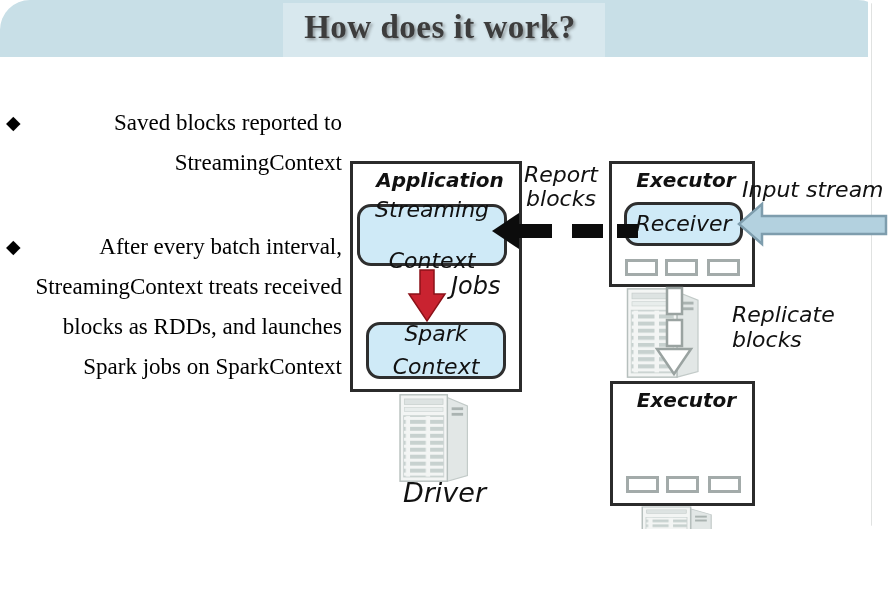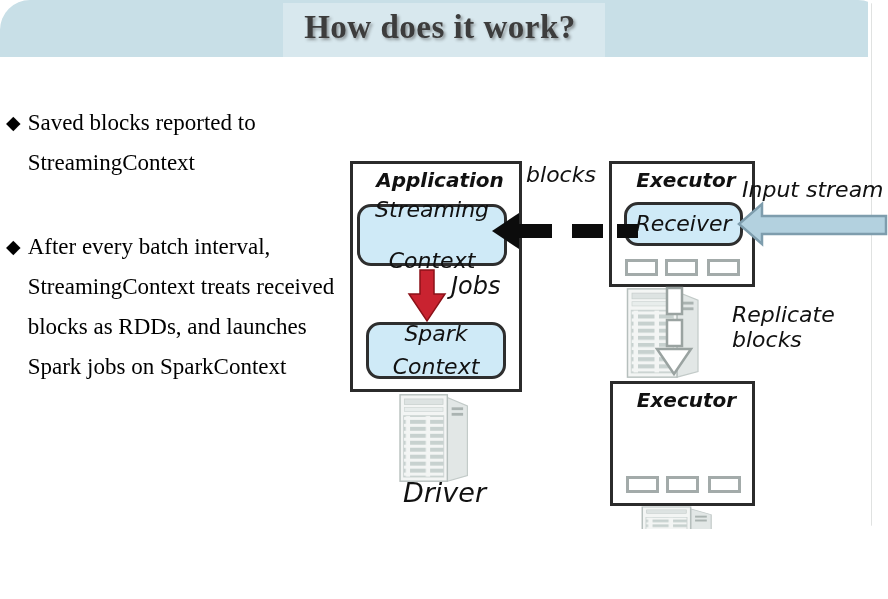--- a/index.html
+++ b/index.html
@@ -16,21 +16,21 @@
   .slide-title { position:absolute; left:0; top:9px; width:880px; text-align:center;
           font-size:33px; font-weight:bold; color:var(--title-text,#3d3d3d);
           text-shadow:2px 2px 3px rgba(50,50,50,.45); letter-spacing:.5px; }
   .right-line { position:absolute; left:871px; top:0; width:1px; height:594px; background:#e0e2e1; }
 
   
   .bullets { position:absolute; left:6px; top:103px; width:336px; color:#000; }
   .bullet { display:flex; align-items:flex-start; font-size:23px; line-height:40px; }
   .bullet + .bullet { margin-top:44px; }
   .bullet .marker { font-size:19px; line-height:40px; margin-right:7px; flex:0 0 auto; }
-  .bullet .btext { flex:1 1 auto; }
+  .bullet .btext { flex:1 1 auto;text-align:right; }
 
   
   .hand { font-family:"DejaVu Sans", sans-serif; font-style:italic; color:#111; }
 
   
   .outerbox { position:absolute; background:#fff; border:3px solid var(--outer-border,#2b2b2b); z-index:3; }
   .app-box   { left:350px; top:161px; width:172px; height:231px; }
   .exec1-box { left:609px; top:161px; width:146px; height:126px; }
   .exec2-box { left:610px; top:381px; width:145px; height:125px; }
   .outerbox .box-title { position:absolute; left:4px; top:4px; width:100%; text-align:center;
@@ -116,20 +116,21 @@
       <path d="M13,2 L27,2 L27,26 L38,26 L20,53 L2,26 L13,26 Z" style="fill:var(--red-arrow,#c92330); stroke:var(--red-arrow-edge,#8c1219); stroke-width:1.5;"></path>
     </svg>
     <div class="lbl hand jobs-label">Jobs</div>
     <div class="bluebox hand spark-box">
       <span>Spark</span>
       <span>Context</span>
     </div>
   </div>
 
   <div class="lbl hand report-label">
+    <div>Report</div>
     <div>blocks</div>
   </div>
   <svg class="svgabs dash-arrow" width="150" height="42" viewBox="0 0 150 42">
     <g style="fill:var(--dash-arrow,#0c0c0c);">
       <polygon points="4,21 31,3 31,39"></polygon>
       <rect x="30" y="14" width="34" height="14"></rect>
       <rect x="84" y="14" width="31" height="14"></rect>
       <rect x="129" y="14" width="21" height="14"></rect>
     </g>
   </svg>

